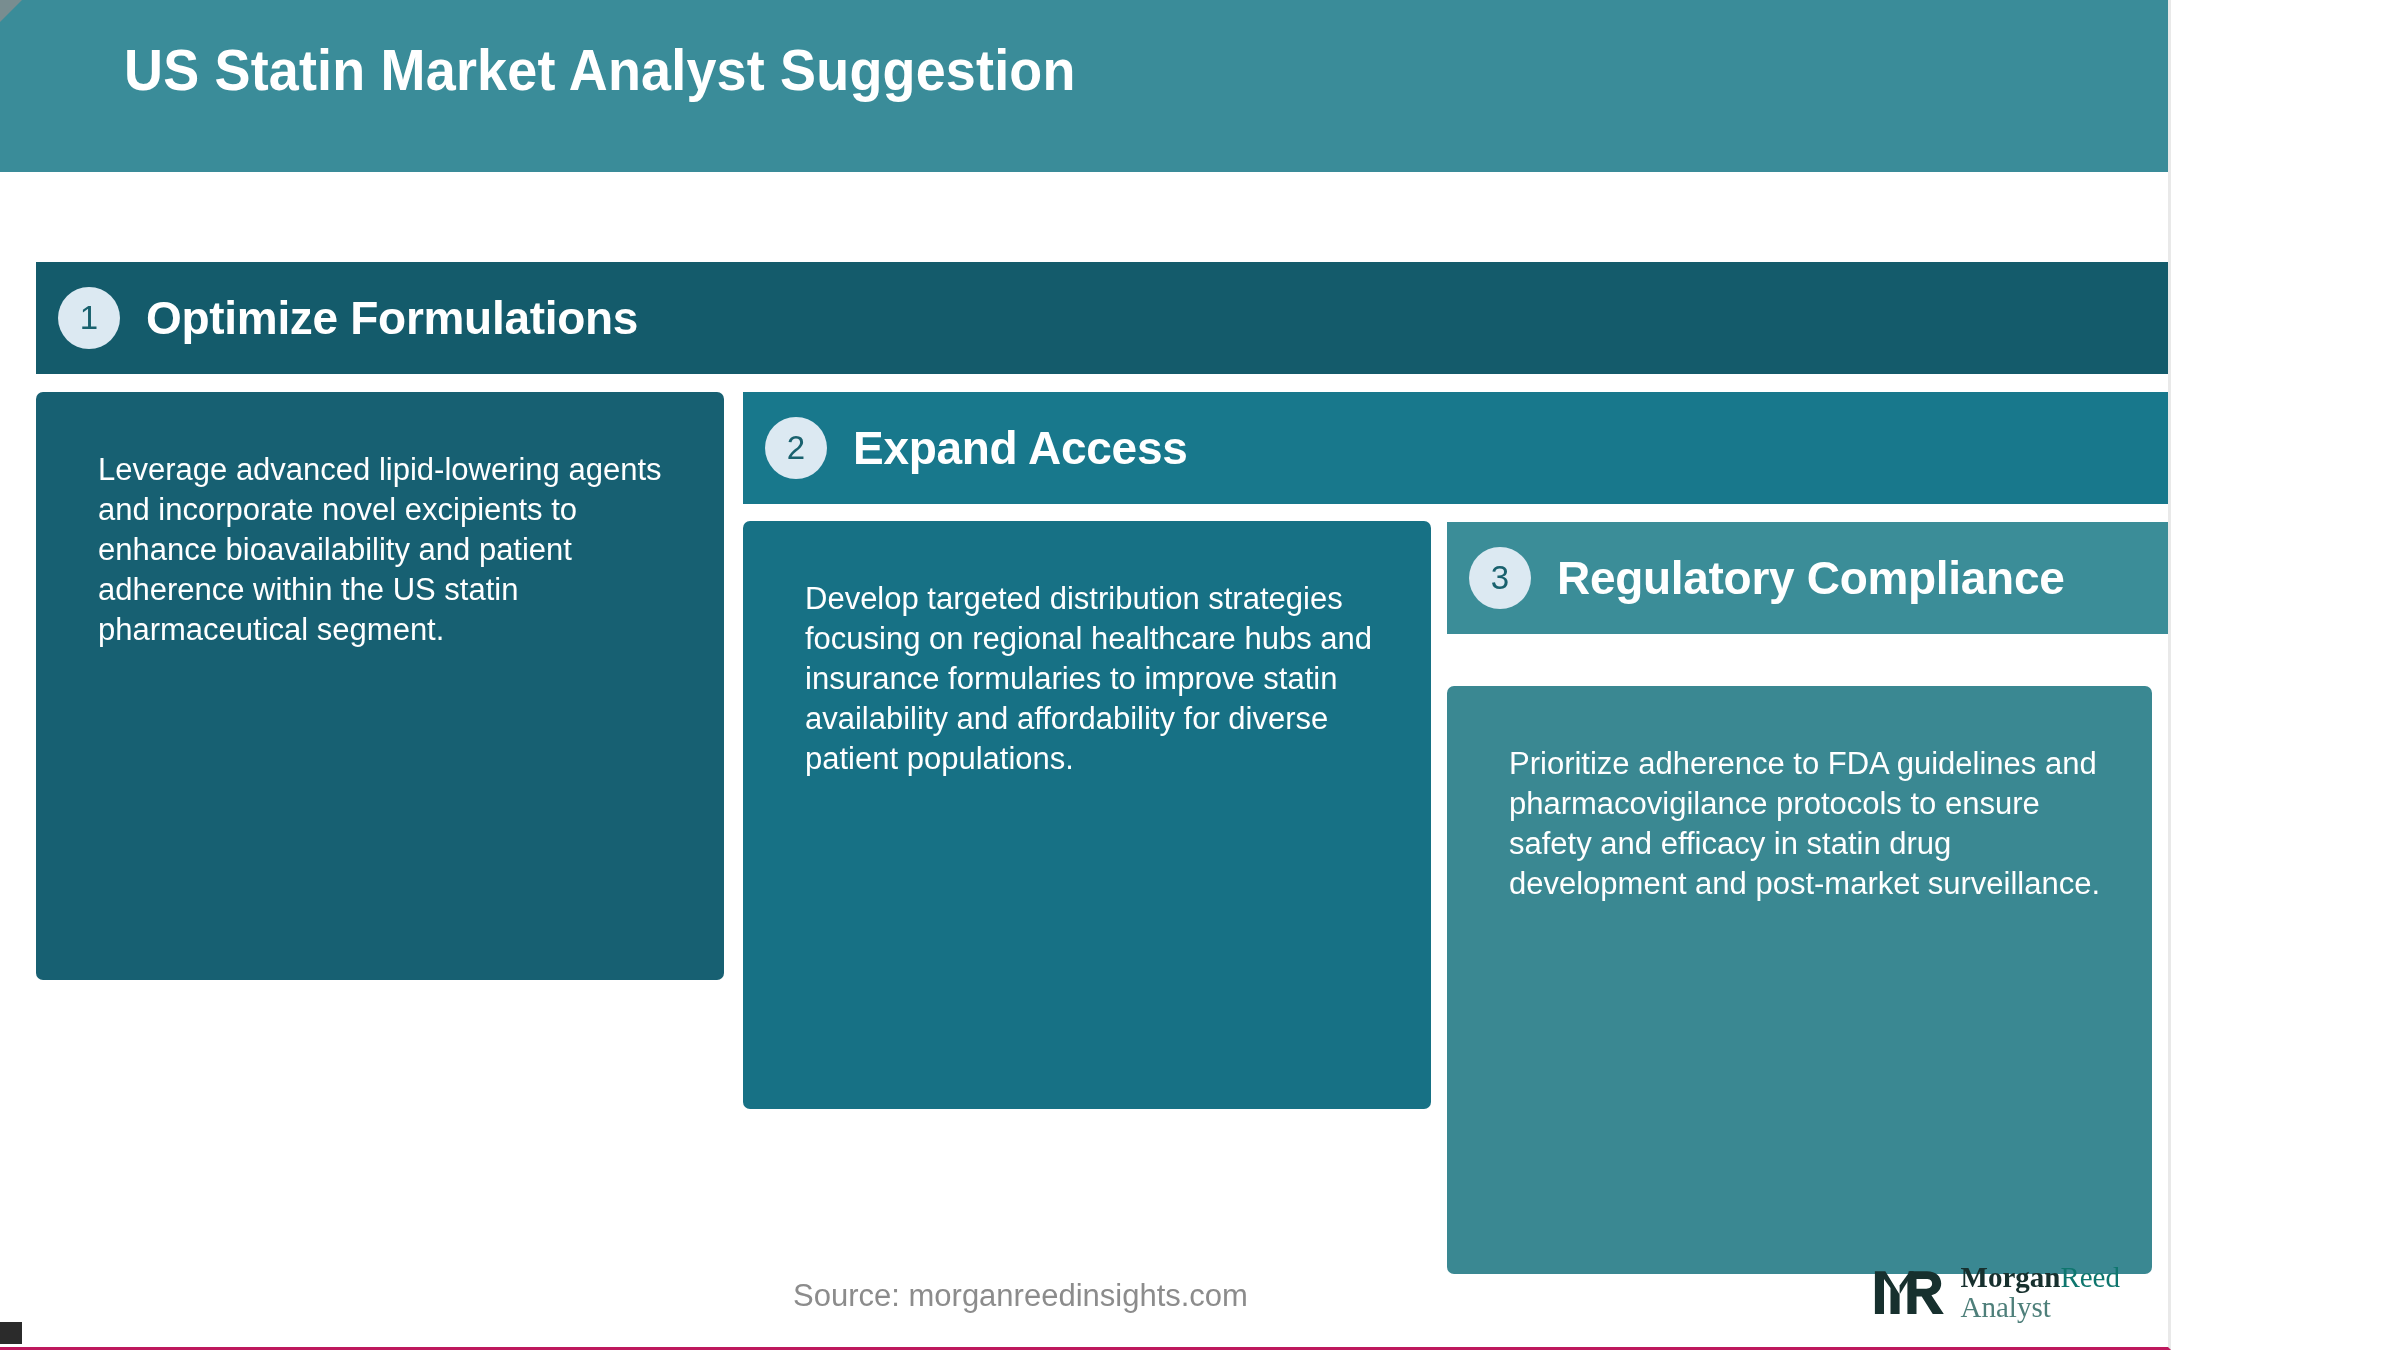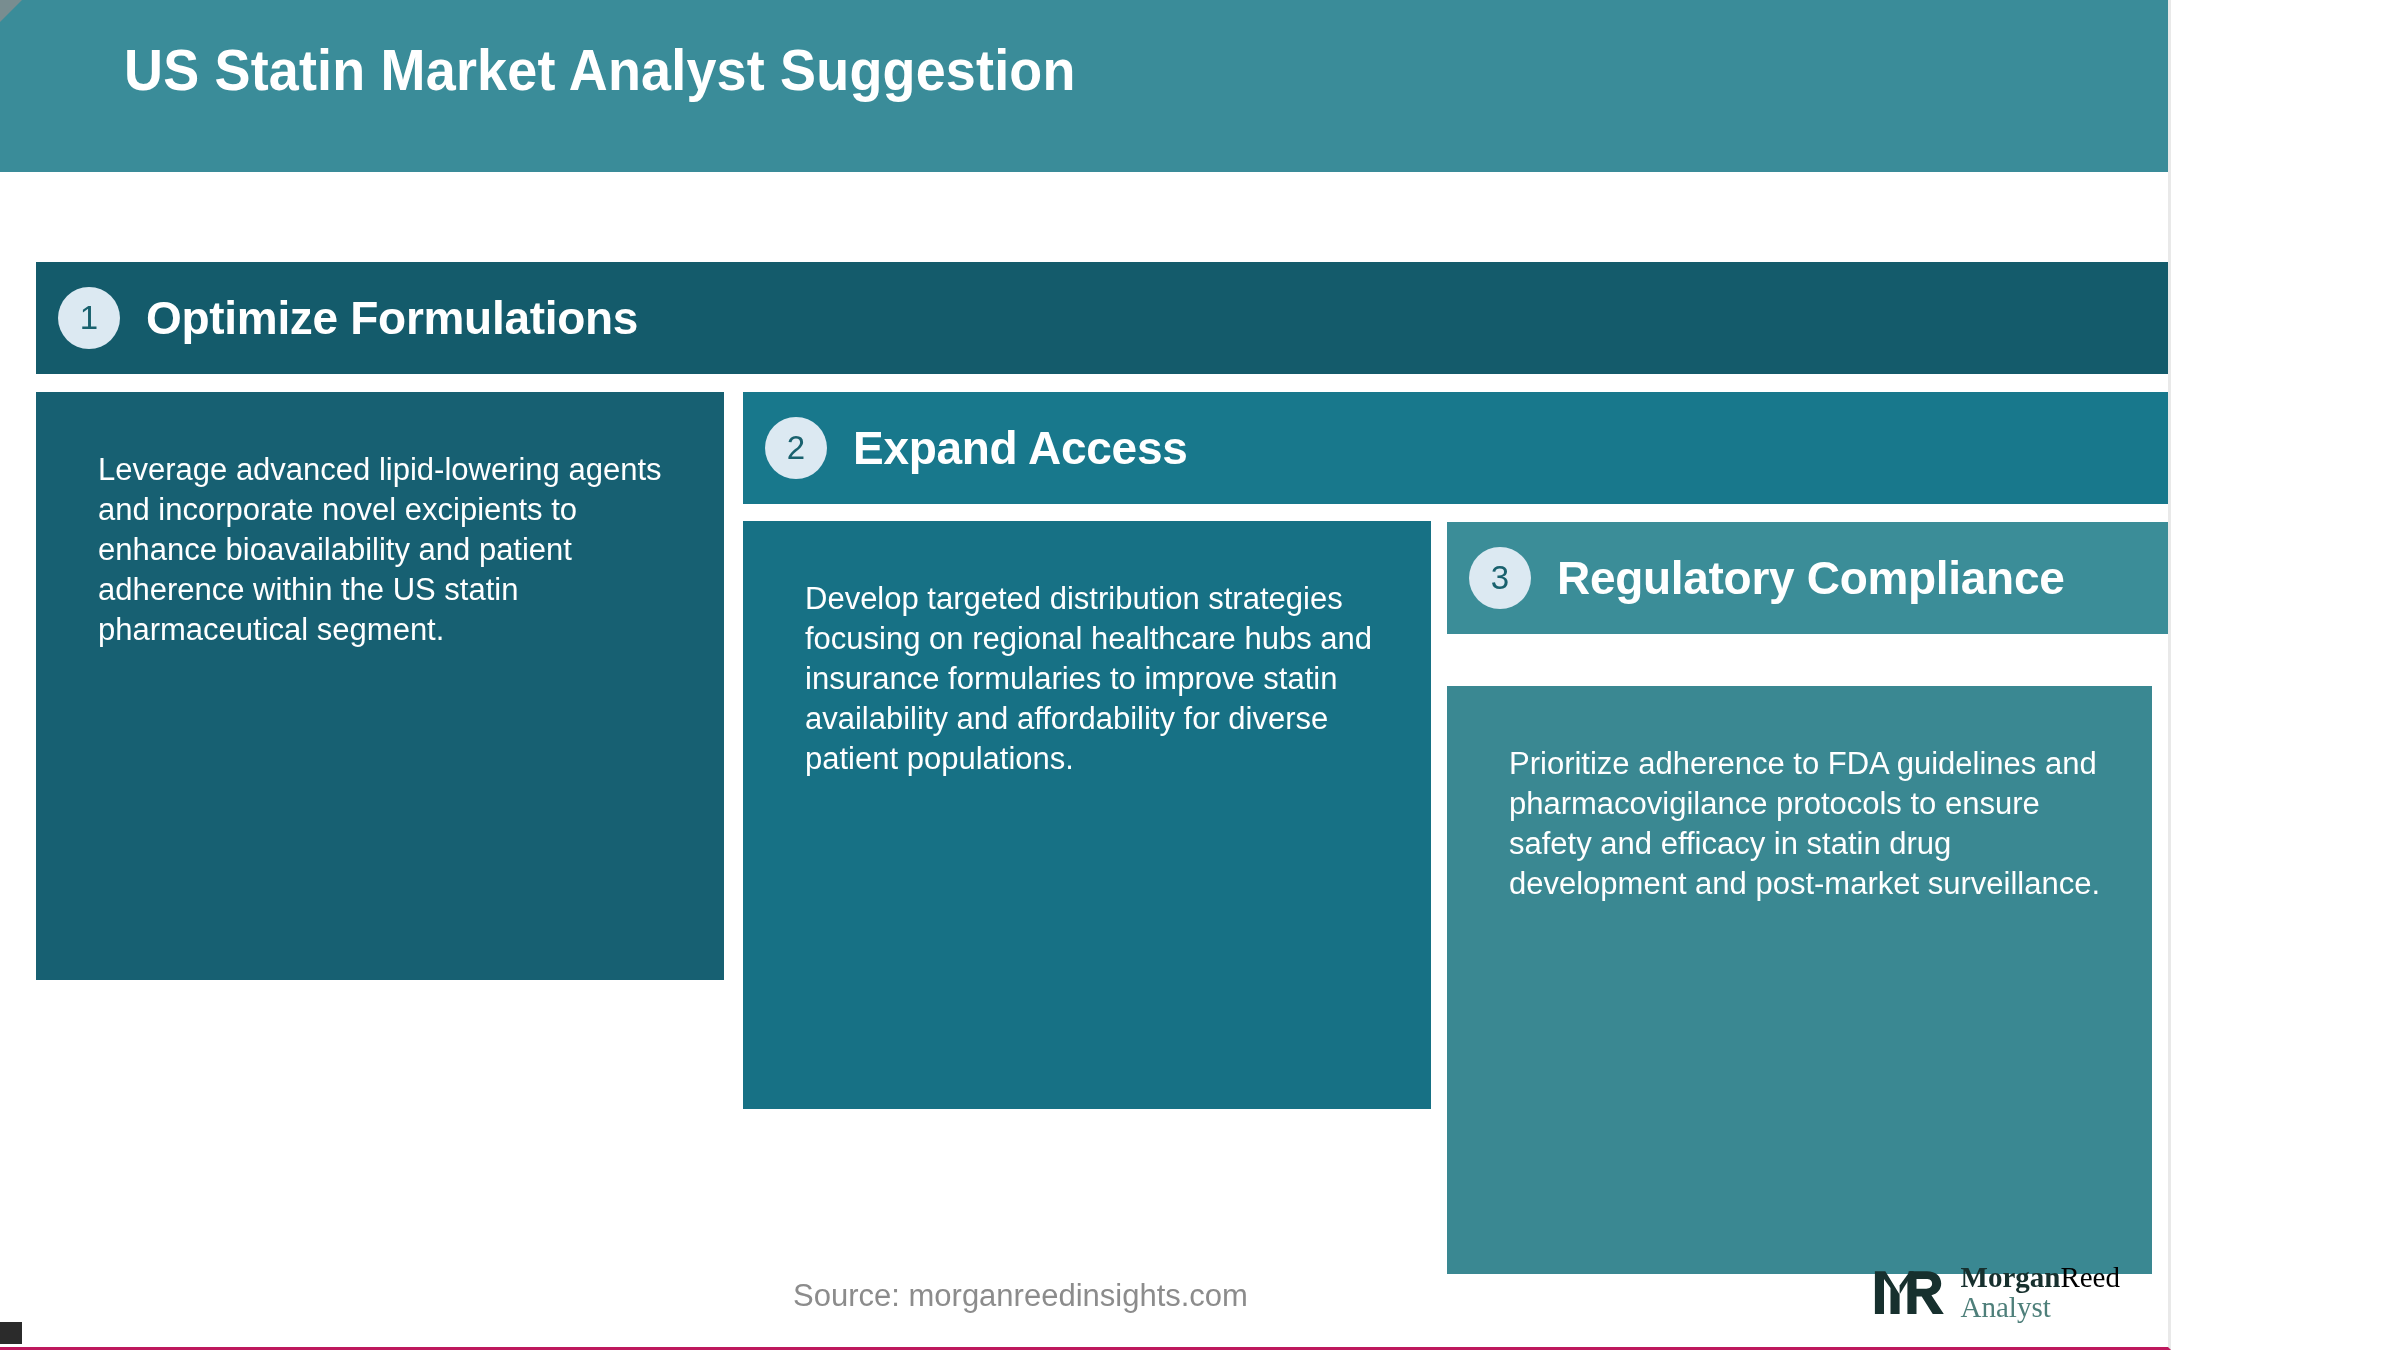--- a/index.html
+++ b/index.html
@@ -92,20 +92,21 @@
     font-weight: bold;
     color: #ffffff;
     white-space: nowrap;
     font-family: "Liberation Sans", sans-serif;
     letter-spacing: -.3px;
   }
   .step-body {
     position: absolute;
     box-sizing: border-box;
     padding: 58px 44px 20px 62px;
+    border-radius: 7px;
   }
   .step-body p {
     margin: 0;
     font-size: 31px;
     line-height: 40px;
     color: #ffffff;
     font-family: "Liberation Sans", sans-serif;
   }
 
   
@@ -147,21 +148,21 @@
     justify-content: center;
     line-height: 1.04;
   }
   .logo-line1 {
     font-family: "Liberation Serif", serif;
     font-size: 29px;
     color: #17302e;
     white-space: nowrap;
   }
   .logo-line1 b { font-weight: bold; }
-  .logo-line1 i { font-style: normal; font-weight: normal; color: #000000; text-align: center; }
+  .logo-line1 i { font-style: normal; font-weight: normal; color: #0f766e; text-align: center; }
   .logo-line2 {
     font-family: "Liberation Serif", serif;
     font-size: 29px;
     color: #4e7f7a;
     white-space: nowrap;
   }
 
   .corner-tab {
     position: absolute;
     left: 0;

